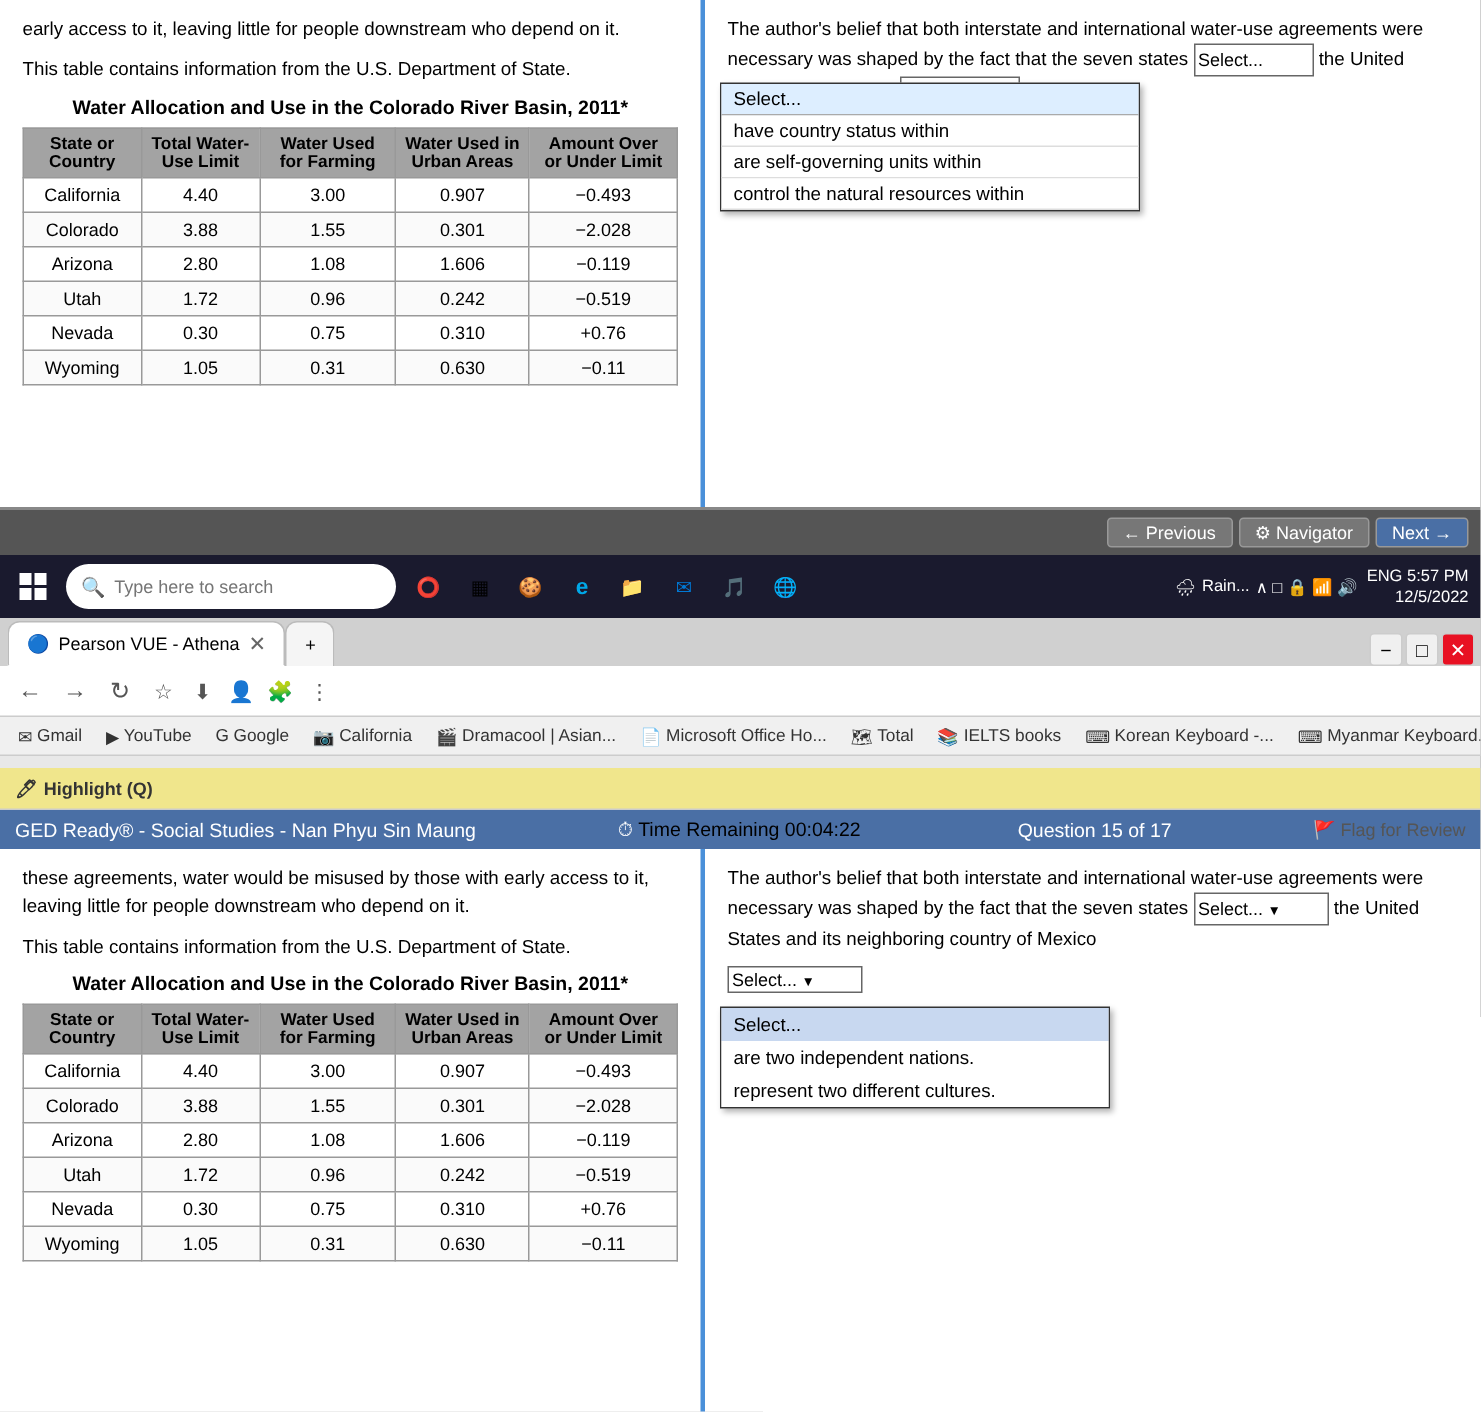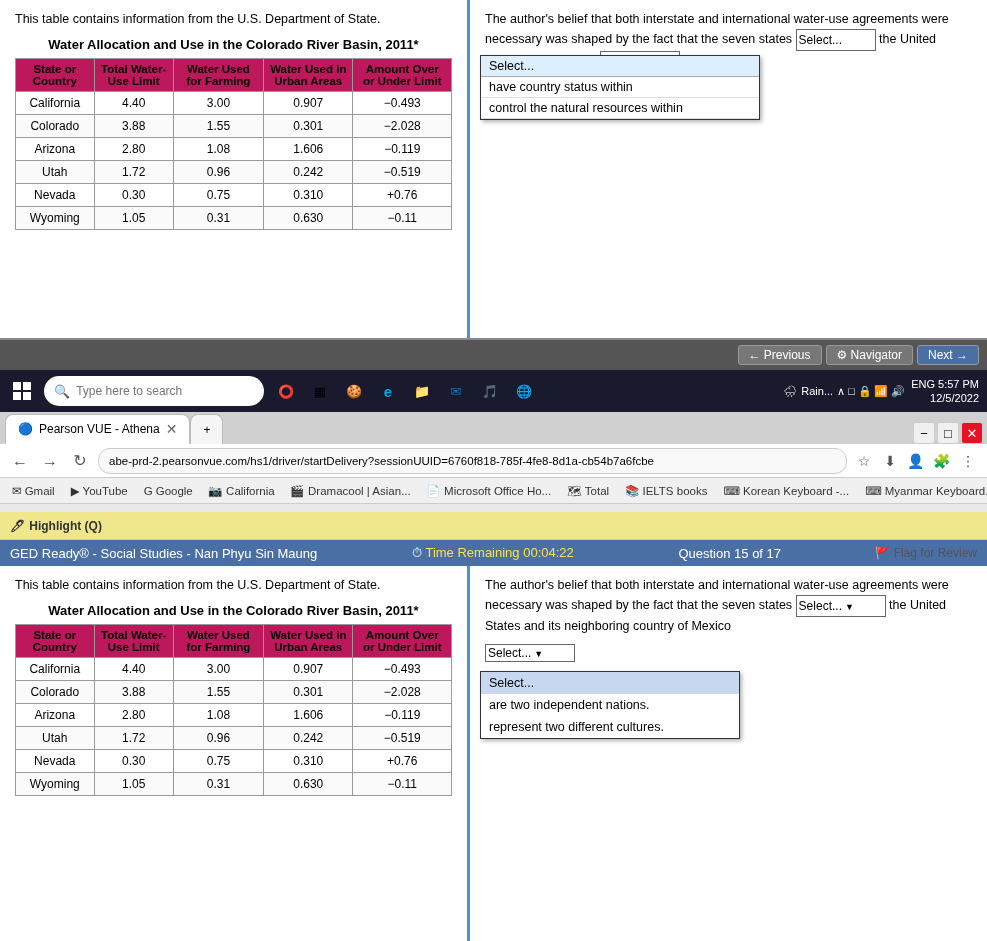--- a/index.html
+++ b/index.html
@@ -47,21 +47,21 @@
       font-size: 12px;
     }
 
     .data-table th, .data-table td {
       border: 1px solid #999;
       padding: 4px 6px;
       text-align: center;
     }
 
     .data-table thead th {
-      background: #be185d;
+      background: #a3a3a3;
       font-weight: bold;
       font-size: 11.5px;
     }
 
     .data-table tbody tr:nth-child(odd) {
       background: white;
     }
     .data-table tbody tr:nth-child(even) {
       background: #fafafa;
     }
@@ -443,20 +443,21 @@
       font-size: 9px;
       margin-left: 3px;
     }
   </style>
 </head>
 <body>
 
 <div class="top-section">
 
   <div class="left-panel">
+    <p class="passage-text">early access to it, leaving little for people downstream who depend on it.</p>
     <p class="passage-text">This table contains information from the U.S. Department of State.</p>
     <div class="table-title">Water Allocation and Use in the Colorado River Basin, 2011*</div>
     <table class="data-table">
       <thead>
         <tr>
           <th>State or Country</th>
           <th>Total Water-Use Limit</th>
           <th>Water Used for Farming</th>
           <th>Water Used in Urban Areas</th>
           <th>Amount Over or Under Limit</th>
@@ -515,20 +516,21 @@
       <span> </span>
       <span class="dropdown-inline">Select...</span>
       <span>the United States, while the Un</span>
       <span class="dropdown-inline">Select...</span>
       <span>y of Mexico</span>
     </p>
 
     <div class="dropdown-open">
       <div class="drop-item">Select...</div>
       <div class="drop-item">have country status within</div>
+      <div class="drop-item">are self-governing units within</div>
       <div class="drop-item">control the natural resources within</div>
     </div>
   </div>
 </div>
 
 <div class="top-nav-bar">
   <button class="top-nav-btn">← Previous</button>
   <button class="top-nav-btn">⚙ Navigator</button>
   <button class="top-nav-btn active">Next →</button>
 </div>
@@ -586,21 +588,20 @@
     <div style="margin-left:auto; display:flex; gap:2px; align-items:center; padding-right:4px;">
       <div style="width:22px;height:22px;background:#f0f0f0;border:1px solid #ccc;border-radius:3px;display:flex;align-items:center;justify-content:center;cursor:pointer;">−</div>
       <div style="width:22px;height:22px;background:#f0f0f0;border:1px solid #ccc;border-radius:3px;display:flex;align-items:center;justify-content:center;cursor:pointer;">□</div>
       <div style="width:22px;height:22px;background:#e81123;border:1px solid #ccc;border-radius:3px;display:flex;align-items:center;justify-content:center;cursor:pointer;color:white;">✕</div>
     </div>
   </div>
   <div class="address-bar-row">
     <div class="nav-btn">←</div>
     <div class="nav-btn">→</div>
     <div class="nav-btn">↻</div>
-    <input class="address-box" value="abe-prd-2.pearsonvue.com/hs1/driver/startDelivery?sessionUUID=6760f818-785f-4fe8-8d1a-cb54b7a6fcbe" style="">
     <div class="addr-icons">
       <div class="addr-icon-btn">☆</div>
       <div class="addr-icon-btn">⬇</div>
       <div class="addr-icon-btn">👤</div>
       <div class="addr-icon-btn">🧩</div>
       <div class="addr-icon-btn">⋮</div>
     </div>
   </div>
   <div class="bookmarks-bar">
     <span class="bm-item">✉ <span>Gmail</span></span>
@@ -620,31 +621,32 @@
   <div class="exam-header">
     <div class="highlight-btn">
       <span>🖊</span>
       <span>Highlight (Q)</span>
     </div>
   </div>
   <div class="exam-title-bar">
     <span>GED Ready® - Social Studies - Nan Phyu Sin Maung</span>
     <span>
       <span>⏱</span>
-      <span style="color:#fde047;">Time Remaining 00:04:22</span>
+      <span style="color:#000000;">Time Remaining 00:04:22</span>
     </span>
     <span style="margin-left:10px;">Question 15 of 17</span>
     <span class="flag-review">
       <span>🚩</span>
       <span>Flag for Review</span>
     </span>
   </div>
   <div class="exam-content">
 
     <div class="exam-left">
+      <p class="passage-text">these agreements, water would be misused by those with early access to it, leaving little for people downstream who depend on it.</p>
       <p class="passage-text">This table contains information from the U.S. Department of State.</p>
       <div class="table-title">Water Allocation and Use in the Colorado River Basin, 2011*</div>
       <table class="data-table">
         <thead>
           <tr>
             <th>State or Country</th>
             <th>Total Water-Use Limit</th>
             <th>Water Used for Farming</th>
             <th>Water Used in Urban Areas</th>
             <th>Amount Over or Under Limit</th>

